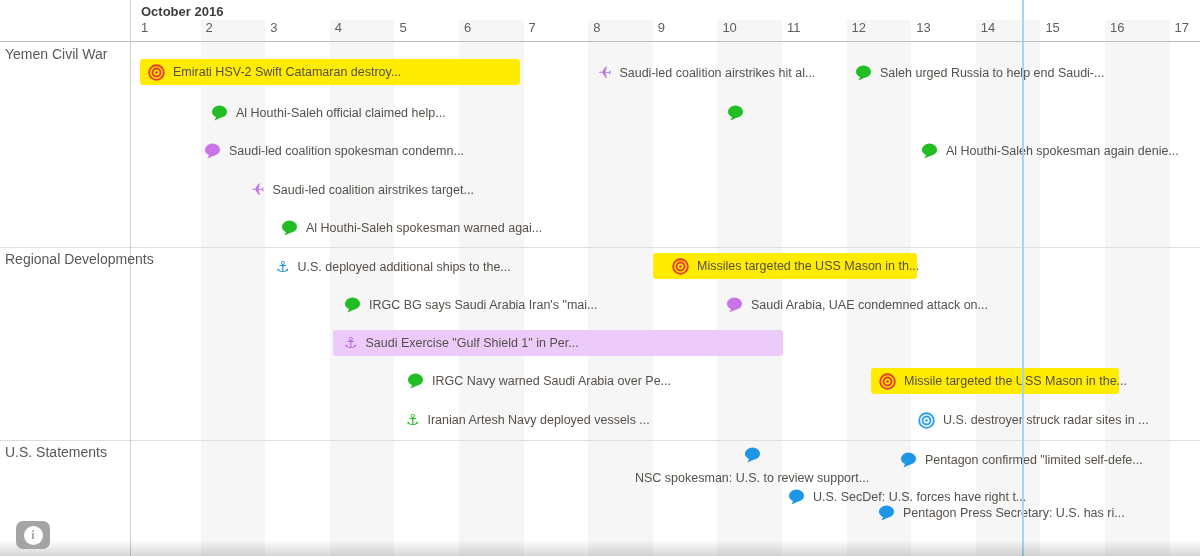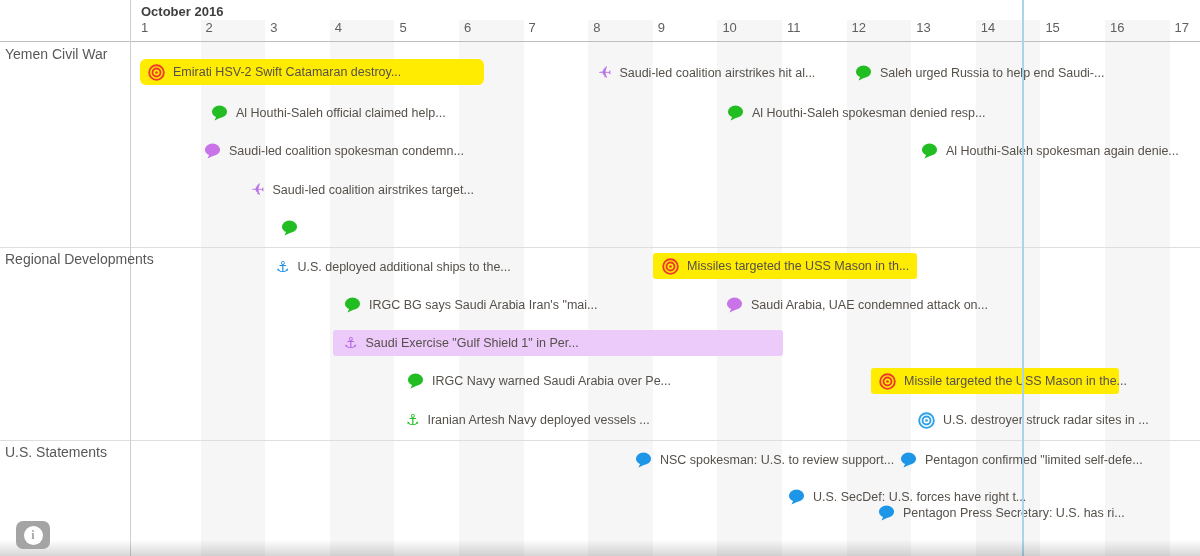--- a/index.html
+++ b/index.html
@@ -74,21 +74,21 @@
   <div class="hline header"></div>
   <div class="hline r1"></div>
   <div class="hline r2"></div>
   <div class="vline-sidebar"></div>
 
   <div class="row-label" style="top:46px">Yemen Civil War</div>
   <div class="row-label" style="top:251px">Regional Developments</div>
   <div class="row-label" style="top:444px">U.S. Statements</div>
 
   <div id="events">
-      <div class="event" style="top: 59px; left: 140px; width: 344px; background: rgb(255, 236, 0); padding-left: 8px; box-sizing: border-box; border-radius: 6px;">
+      <div class="event" style="top: 59px; left: 140px; width: 380px; background: rgb(255, 236, 0); padding-left: 8px; box-sizing: border-box;">
         <svg class="ic" width="17" height="17" viewBox="0 0 20 20">
           <circle cx="10" cy="10" r="8.6" fill="none" stroke="#ee3a2c" stroke-width="2.2"></circle>
           <circle cx="10" cy="10" r="4.7" fill="none" stroke="#ee3a2c" stroke-width="2.2"></circle>
           <circle cx="10" cy="10" r="1.6" fill="#ee3a2c"></circle>
         </svg>
         <span>Emirati HSV-2 Swift Catamaran destroy...</span>
       </div>
       <div class="event" style="top: 100px; left: 211px;">
         <svg class="ic" width="17" height="16" viewBox="0 0 20 19">
           <ellipse cx="10" cy="8" rx="9" ry="7.3" fill="#22bd22"></ellipse>
@@ -105,51 +105,51 @@
       </div>
       <div class="event" style="top: 177px; left: 251px;">
         <span class="ic plane" style="color:#bb72e8">✈</span>
         <span>Saudi-led coalition airstrikes target...</span>
       </div>
       <div class="event" style="top: 215px; left: 281px;">
         <svg class="ic" width="17" height="16" viewBox="0 0 20 19">
           <ellipse cx="10" cy="8" rx="9" ry="7.3" fill="#22bd22"></ellipse>
           <path d="M6.5 13.2 L4.0 18.5 L11.8 14.8 Z" fill="#22bd22"></path>
         </svg>
+        <span>Al Houthi-Saleh spokesman warned agai...</span>
       </div>
       <div class="event" style="top: 60px; left: 598px;">
         <span class="ic plane" style="color:#bb72e8">✈</span>
         <span>Saudi-led coalition airstrikes hit al...</span>
       </div>
       <div class="event" style="top: 60px; left: 855px;">
         <svg class="ic" width="17" height="16" viewBox="0 0 20 19">
           <ellipse cx="10" cy="8" rx="9" ry="7.3" fill="#22bd22"></ellipse>
           <path d="M6.5 13.2 L4.0 18.5 L11.8 14.8 Z" fill="#22bd22"></path>
         </svg>
         <span>Saleh urged Russia to help end Saudi-...</span>
       </div>
       <div class="event" style="top: 100px; left: 727px;">
         <svg class="ic" width="17" height="16" viewBox="0 0 20 19">
           <ellipse cx="10" cy="8" rx="9" ry="7.3" fill="#22bd22"></ellipse>
           <path d="M6.5 13.2 L4.0 18.5 L11.8 14.8 Z" fill="#22bd22"></path>
         </svg>
-        <span>Al Houthi-Saleh spokesman denied resp...</span>
       </div>
       <div class="event" style="top: 138px; left: 921px;">
         <svg class="ic" width="17" height="16" viewBox="0 0 20 19">
           <ellipse cx="10" cy="8" rx="9" ry="7.3" fill="#22bd22"></ellipse>
           <path d="M6.5 13.2 L4.0 18.5 L11.8 14.8 Z" fill="#22bd22"></path>
         </svg>
         <span>Al Houthi-Saleh spokesman again denie...</span>
       </div>
       <div class="event" style="top: 254px; left: 276px;">
         <span class="ic anchor" style="color:#1e8fe0">⚓</span>
         <span>U.S. deployed additional ships to the...</span>
       </div>
-      <div class="event" style="top: 253px; left: 653px; width: 264px; background: rgb(255, 236, 0); padding-left: 9px; box-sizing: border-box;">
+      <div class="event" style="top: 253px; left: 653px; width: 264px; background: rgb(255, 236, 0); padding-left: 19px; box-sizing: border-box;">
         <svg class="ic" width="17" height="17" viewBox="0 0 20 20">
           <circle cx="10" cy="10" r="8.6" fill="none" stroke="#ee3a2c" stroke-width="2.2"></circle>
           <circle cx="10" cy="10" r="4.7" fill="none" stroke="#ee3a2c" stroke-width="2.2"></circle>
           <circle cx="10" cy="10" r="1.6" fill="#ee3a2c"></circle>
         </svg>
         <span>Missiles targeted the USS Mason in th...</span>
       </div>
       <div class="event" style="top: 292px; left: 344px;">
         <svg class="ic" width="17" height="16" viewBox="0 0 20 19">
           <ellipse cx="10" cy="8" rx="9" ry="7.3" fill="#22bd22"></ellipse>
@@ -188,21 +188,21 @@
         <span>Iranian Artesh Navy deployed vessels ...</span>
       </div>
       <div class="event" style="top: 407px; left: 918px;">
         <svg class="ic" width="17" height="17" viewBox="0 0 20 20">
           <circle cx="10" cy="10" r="8.6" fill="none" stroke="#2aa1e8" stroke-width="2.2"></circle>
           <circle cx="10" cy="10" r="4.7" fill="none" stroke="#2aa1e8" stroke-width="2.2"></circle>
           <circle cx="10" cy="10" r="1.6" fill="#2aa1e8"></circle>
         </svg>
         <span>U.S. destroyer struck radar sites in ...</span>
       </div>
-      <div class="event" style="top: 447px; left: 635px;">
+      <div class="event" style="top: 447px; left: 635px; flex-direction: column;">
         <svg class="ic" width="17" height="16" viewBox="0 0 20 19">
           <ellipse cx="10" cy="8" rx="9" ry="7.3" fill="#1e96e8"></ellipse>
           <path d="M6.5 13.2 L4.0 18.5 L11.8 14.8 Z" fill="#1e96e8"></path>
         </svg>
         <span>NSC spokesman: U.S. to review support...</span>
       </div>
       <div class="event" style="top: 447px; left: 900px;">
         <svg class="ic" width="17" height="16" viewBox="0 0 20 19">
           <ellipse cx="10" cy="8" rx="9" ry="7.3" fill="#1e96e8"></ellipse>
           <path d="M6.5 13.2 L4.0 18.5 L11.8 14.8 Z" fill="#1e96e8"></path>

